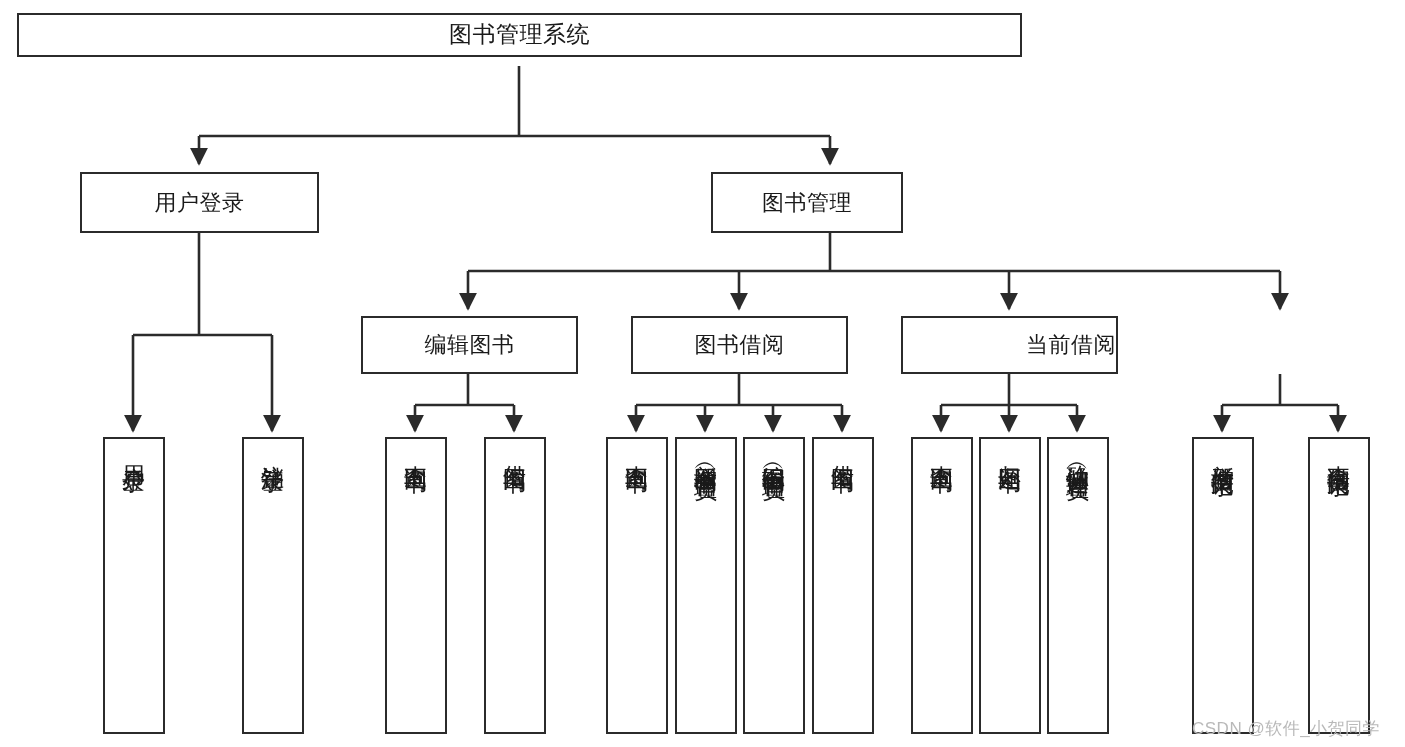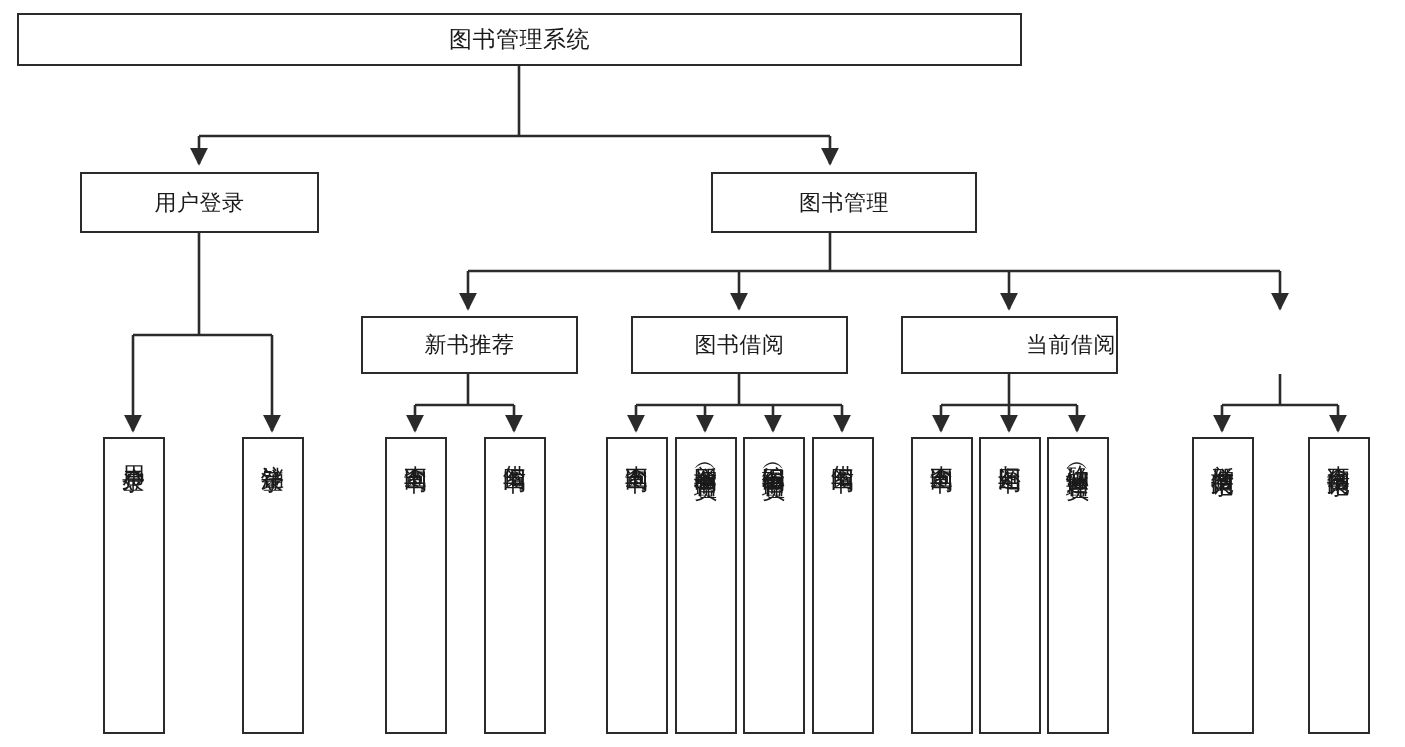--- a/index.html
+++ b/index.html
@@ -121,33 +121,33 @@
       <path d="M 1009 405 L 1009 431" marker-end="url(#arrow)"></path>
       <path d="M 1077 405 L 1077 431" marker-end="url(#arrow)"></path>
 
       <path d="M 1280 374 L 1280 405"></path>
       <path d="M 1222 405 L 1338 405"></path>
       <path d="M 1222 405 L 1222 431" marker-end="url(#arrow)"></path>
       <path d="M 1338 405 L 1338 431" marker-end="url(#arrow)"></path>
     </g>
   </svg>
 
-  <div class="node level-root" style="left:17px; top:13px; width:1005px; height:53px;">
+  <div class="node level-root" style="left:17px; top:13px; width:1005px; height:44px;">
     <span class="node-label">图书管理系统</span>
   </div>
 
   <div class="node level-2" style="left:80px; top:172px; width:239px; height:61px;">
     <span class="node-label">用户登录</span>
   </div>
-  <div class="node level-2" style="left:711px; top:172px; width:266px; height:61px;">
+  <div class="node level-2" style="left:711px; top:172px; width:192px; height:61px;">
     <span class="node-label">图书管理</span>
   </div>
 
   <div class="node level-3" style="left:361px; top:316px; width:217px; height:58px;">
-    <span class="node-label">新书推荐</span>
+    <span class="node-label">编辑图书</span>
   </div>
   <div class="node level-3" style="left:631px; top:316px; width:217px; height:58px;">
     <span class="node-label">图书借阅</span>
   </div>
   <div class="node level-3" style="left:901px; top:316px; width:217px; height:58px;justify-content:flex-end;">
     <span class="node-label">当前借阅</span>
   </div>
 
   <div class="node leaf" style="left:103px; top:437px; width:62px; height:297px;">
     <span class="node-label">用户登录</span>
@@ -186,14 +186,15 @@
     <span class="node-label">确认归还（管理员）</span>
   </div>
 
   <div class="node leaf" style="left:1192px; top:437px; width:62px; height:297px;">
     <span class="node-label">新增借阅记录</span>
   </div>
   <div class="node leaf" style="left:1308px; top:437px; width:62px; height:297px;">
     <span class="node-label">查询借阅记录</span>
   </div>
 
+  <div class="watermark" style="left:1192px; top:717px;">CSDN @软件_小贺同学</div>
 
 </div>
 
 </body></html>

